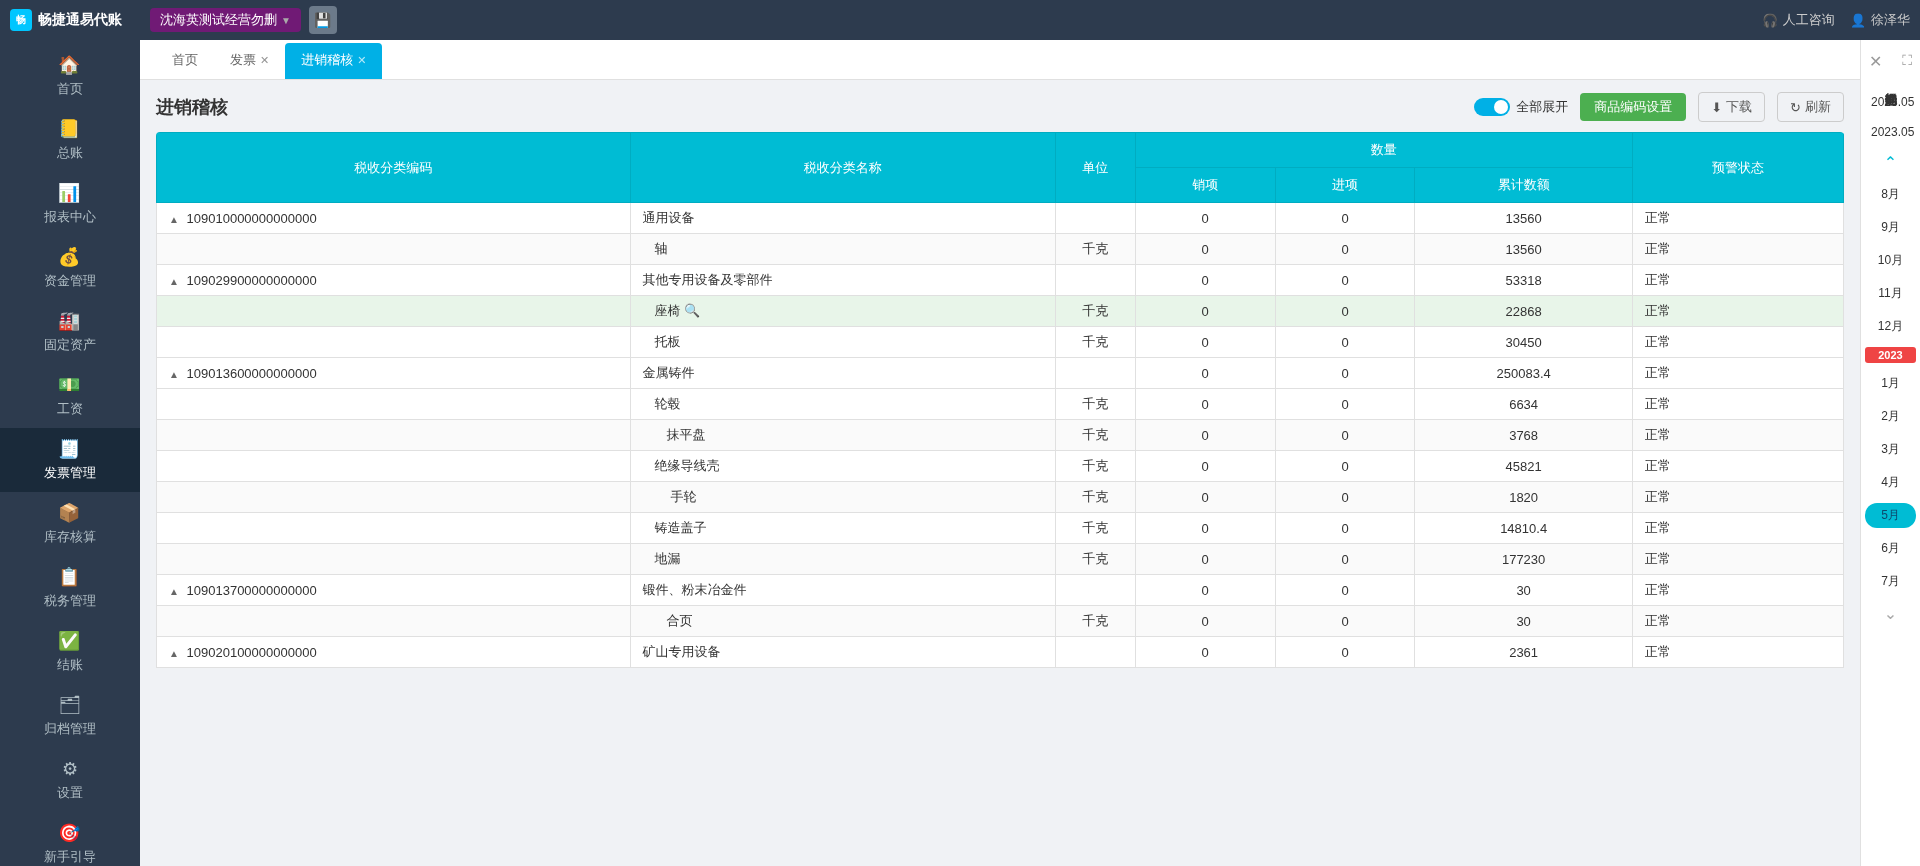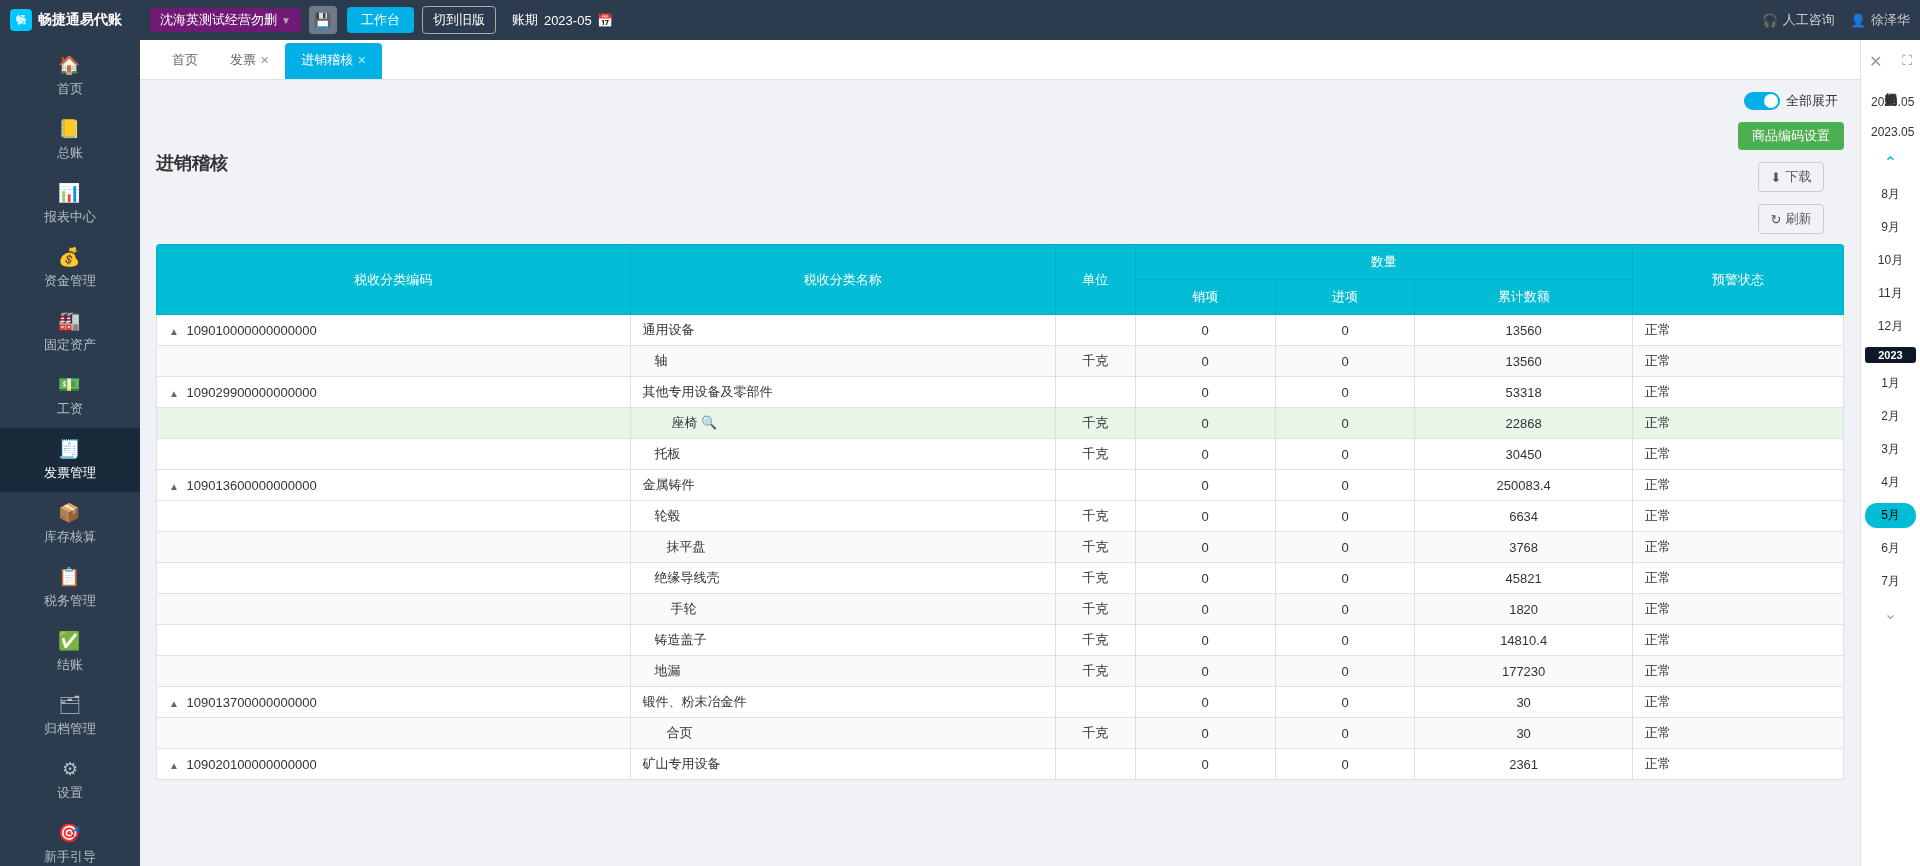--- a/index.html
+++ b/index.html
@@ -91,21 +91,21 @@
     .page-content { flex: 1; overflow: hidden; display: flex; flex-direction: column; padding: 12px 16px; }
 
     
     .page-header {
       display: flex;
       align-items: center;
       justify-content: space-between;
       margin-bottom: 10px;
     }
     .page-title { font-size: 18px; font-weight: bold; color: #333; }
-    .page-actions { display: flex; align-items: center; gap: 12px; flex-direction: column; }
+    .page-actions { display: flex; align-items: center; gap: 12px; }
     .toggle-all { display: flex; align-items: center; gap: 6px; font-size: 13px; color: #333; }
     .toggle-switch { width: 36px; height: 18px; background: #00b0e6; border-radius: 9px; position: relative; cursor: pointer; }
     .toggle-switch::after { content: ''; position: absolute; width: 14px; height: 14px; background: #fff; border-radius: 50%; top: 2px; right: 2px; }
     .btn-green { background: #4caf50; color: #fff; border: none; border-radius: 4px; padding: 5px 14px; cursor: pointer; font-size: 13px; }
     .btn-icon { background: transparent; border: 1px solid #ccc; border-radius: 4px; padding: 5px 12px; cursor: pointer; font-size: 13px; color: #555; display: flex; align-items: center; gap: 4px; }
 
     
     .table-container { flex: 1; overflow: auto; border-radius: 4px; }
     .data-table { width: 100%; border-collapse: collapse; background: #fff; min-width: 1200px; }
     .data-table th {
@@ -150,22 +150,22 @@
     .right-panel-title { font-size: 12px; color: #333; writing-mode: vertical-rl; margin: 8px 0; font-weight: bold; }
     .period-list { width: 100%; display: flex; flex-direction: column; align-items: stretch; padding: 0 4px; gap: 8px; }
     .period-item {
       font-size: 12px;
       padding: 4px 6px;
       text-align: center;
       cursor: pointer;
       color: #333;
       border-radius: 3px;
     }
-    .period-item.current { background: #00bcd4; color: #000000; border-radius: 12px; }
-    .period-item.year-label { background: #0f172a; color: #fff; font-weight: bold; border-radius: 3px; font-size: 11px; padding: 2px 4px; }
+    .period-item.current { background: #00bcd4; color: #0c4a6e; border-radius: 12px; }
+    .period-item.year-label { background: #ef4444; color: #fff; font-weight: bold; border-radius: 3px; font-size: 11px; padding: 2px 4px; }
     .period-scroll-up { text-align: center; color: #00bcd4; cursor: pointer; font-size: 16px; padding: 2px 0; }
     .period-scroll-down { text-align: center; color: #aaa; cursor: pointer; font-size: 16px; padding: 2px 0; }
 
     
     ::-webkit-scrollbar { width: 6px; height: 6px; }
     ::-webkit-scrollbar-thumb { background: #ccc; border-radius: 3px; }
     ::-webkit-scrollbar-track { background: #f5f5f5; }
   </style>
 </head>
 <body>
@@ -177,29 +177,20 @@
       <div class="logo-icon">畅</div>
       <span>畅捷通易代账</span>
     </div>
     <div class="top-bar-company">
       <span>沈海英测试经营勿删</span>
       <span class="chevron">▼</span>
     </div>
     <div style="margin-left:8px; display:flex; align-items:center;">
       <div style="width:28px;height:28px;background:#6c7a8a;border-radius:4px;display:flex;align-items:center;justify-content:center;cursor:pointer;">
         <span style="font-size:14px;color:#fff;">💾</span>
-      </div>
-    </div>
-    <div class="top-bar-actions">
-      <button class="btn-workbench">工作台</button>
-      <button class="btn-switch">切到旧版</button>
-      <div class="top-bar-period">
-        <span>账期</span>
-        <span>2023-05</span>
-        <span style="cursor:pointer;">📅</span>
       </div>
     </div>
     <div class="top-bar-right">
       <div class="support">
         <span>🎧</span>
         <span>人工咨询</span>
       </div>
       <div class="user">
         <span>👤</span>
         <span>徐泽华</span>
@@ -347,21 +338,21 @@
         </td>
         <td>其他专用设备及零部件</td>
         <td class="center"></td>
         <td class="center">0</td>
         <td class="center">0</td>
         <td class="center">53318</td>
         <td>正常</td>
       </tr>
                 <tr class="highlighted">
         <td></td>
-        <td style="padding-left:41px;">座椅<span style="margin-left:4px;cursor:pointer;color:#aaa;">🔍</span></td>
+        <td style="padding-left:24px;">座椅<span style="margin-left:4px;cursor:pointer;color:#aaa;">🔍</span></td>
         <td class="center">千克</td>
         <td class="center">0</td>
         <td class="center">0</td>
         <td class="center">22868</td>
         <td>正常</td>
       </tr>
                 <tr>
         <td></td>
         <td style="padding-left:24px;">托板</td>
         <td class="center">千克</td>

